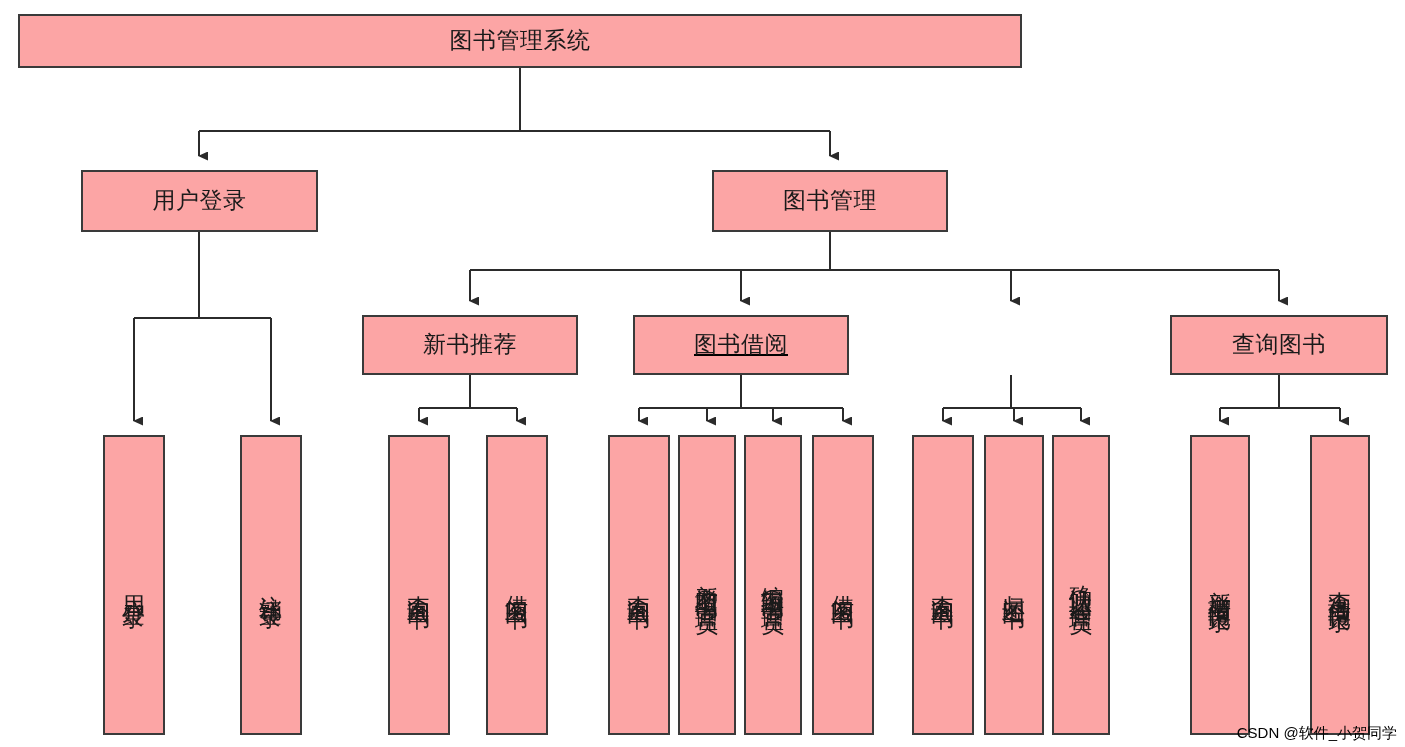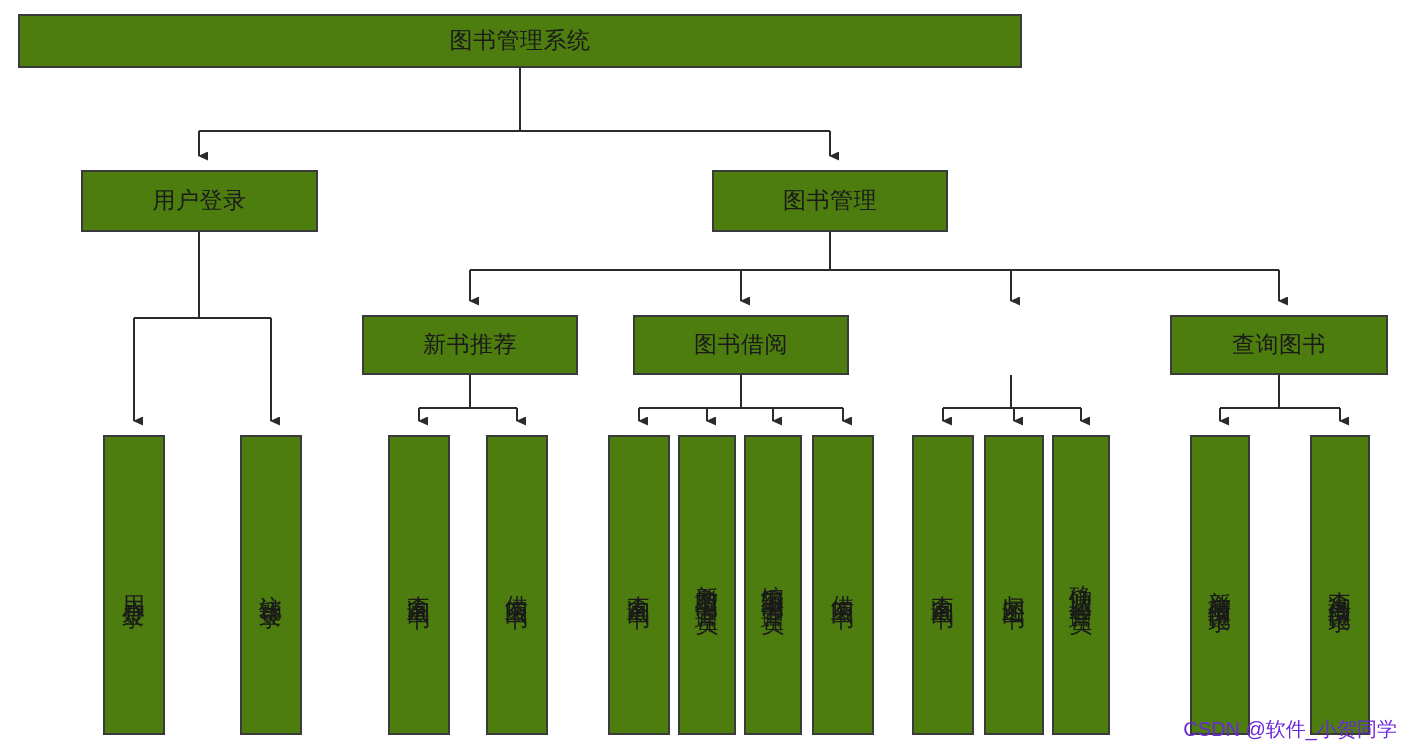--- a/index.html
+++ b/index.html
@@ -20,21 +20,21 @@
   #diagram-svg {
     position: absolute;
     left: 0;
     top: 0;
     width: 1405px;
     height: 747px;
   }
   .node-box {
     position: absolute;
     box-sizing: border-box;
-    background: #4d7c0f;
+    background: #fca5a5;
     border: 2px solid #3a3a3a;
     display: flex;
     align-items: center;
     justify-content: center;
     overflow: hidden;
     text-align: center;
   }
   .node-label-h {
     font-size: 23px;
     color: #1a1a1a;
@@ -48,22 +48,22 @@
     writing-mode: vertical-rl;
     text-orientation: upright;
     letter-spacing: 4px;
     line-height: 1.05;
     white-space: nowrap;
   }
   #watermark {
     position: absolute;
     right: 8px;
     bottom: 4px;
-    font-size: 20px;
-    color: #6d28d9;
+    font-size: 15px;
+    color: #000000;
     white-space: nowrap;
     pointer-events: none;
   }
 </style>
 </head>
 <body>
 
 <div id="stage">
 
   <svg id="diagram-svg" viewBox="0 0 1405 747" xmlns="http://www.w3.org/2000/svg">
@@ -124,21 +124,21 @@
   <div class="node-box" style="left:81px; top:170px; width:237px; height:62px;">
     <span class="node-label-h">用户登录</span>
   </div>
   <div class="node-box" style="left:712px; top:170px; width:236px; height:62px;">
     <span class="node-label-h">图书管理</span>
   </div>
 
   <div class="node-box" style="left:362px; top:315px; width:216px; height:60px;">
     <span class="node-label-h">新书推荐</span>
   </div>
-  <div class="node-box" style="left:633px; top:315px; width:216px; height:60px;">
+  <div class="node-box" style="left:633px; top:315px; width:216px; height:60px;text-decoration:underline;">
     <span class="node-label-h">图书借阅</span>
   </div>
   <div class="node-box" style="left:1170px; top:315px; width:218px; height:60px;">
     <span class="node-label-h">查询图书</span>
   </div>
 
   <div class="node-box" style="left:103px; top:435px; width:62px; height:300px;">
     <span class="node-label-v">用户登录</span>
   </div>
   <div class="node-box" style="left:240px; top:435px; width:62px; height:300px;">

